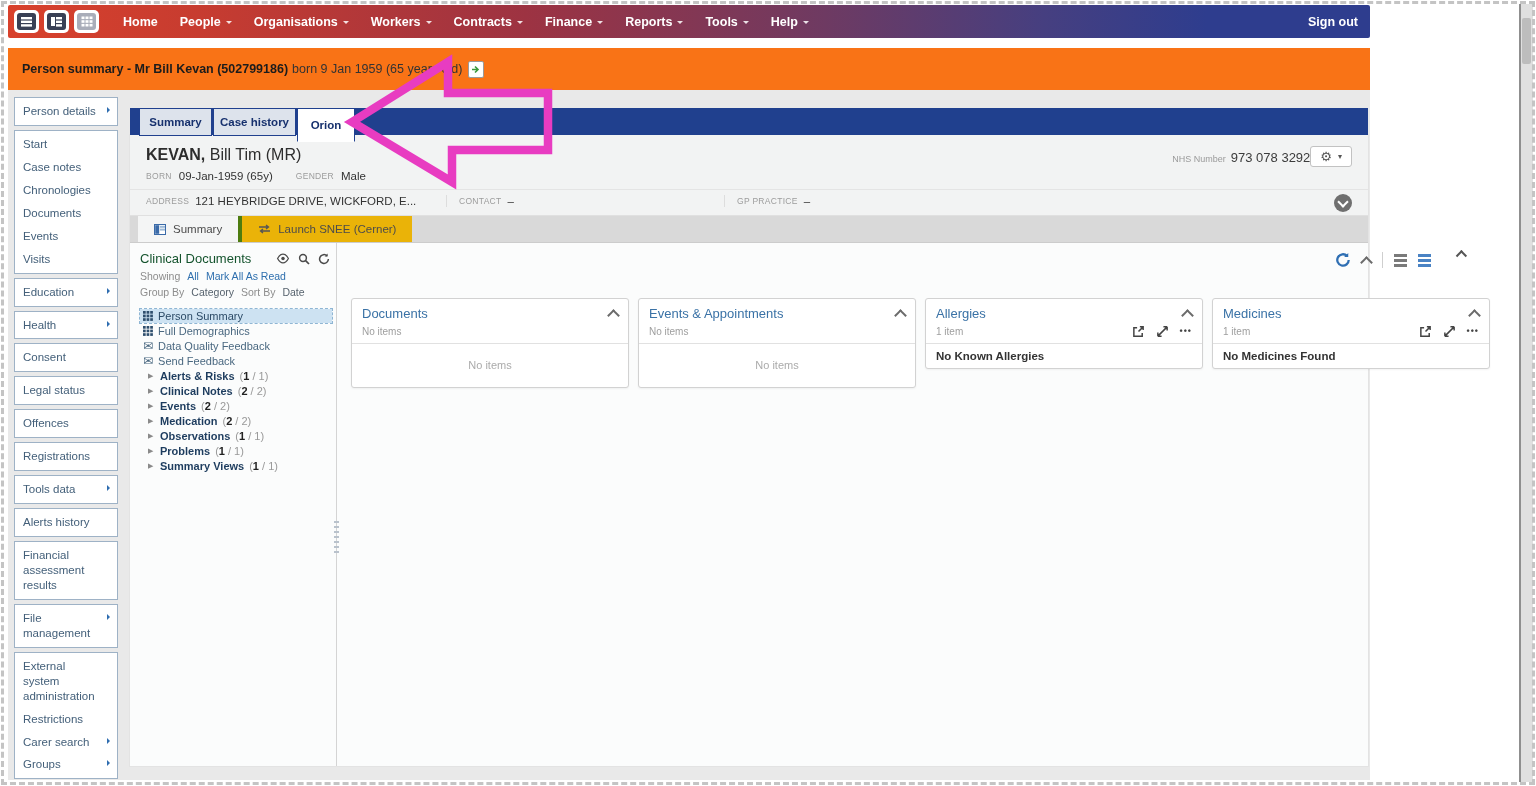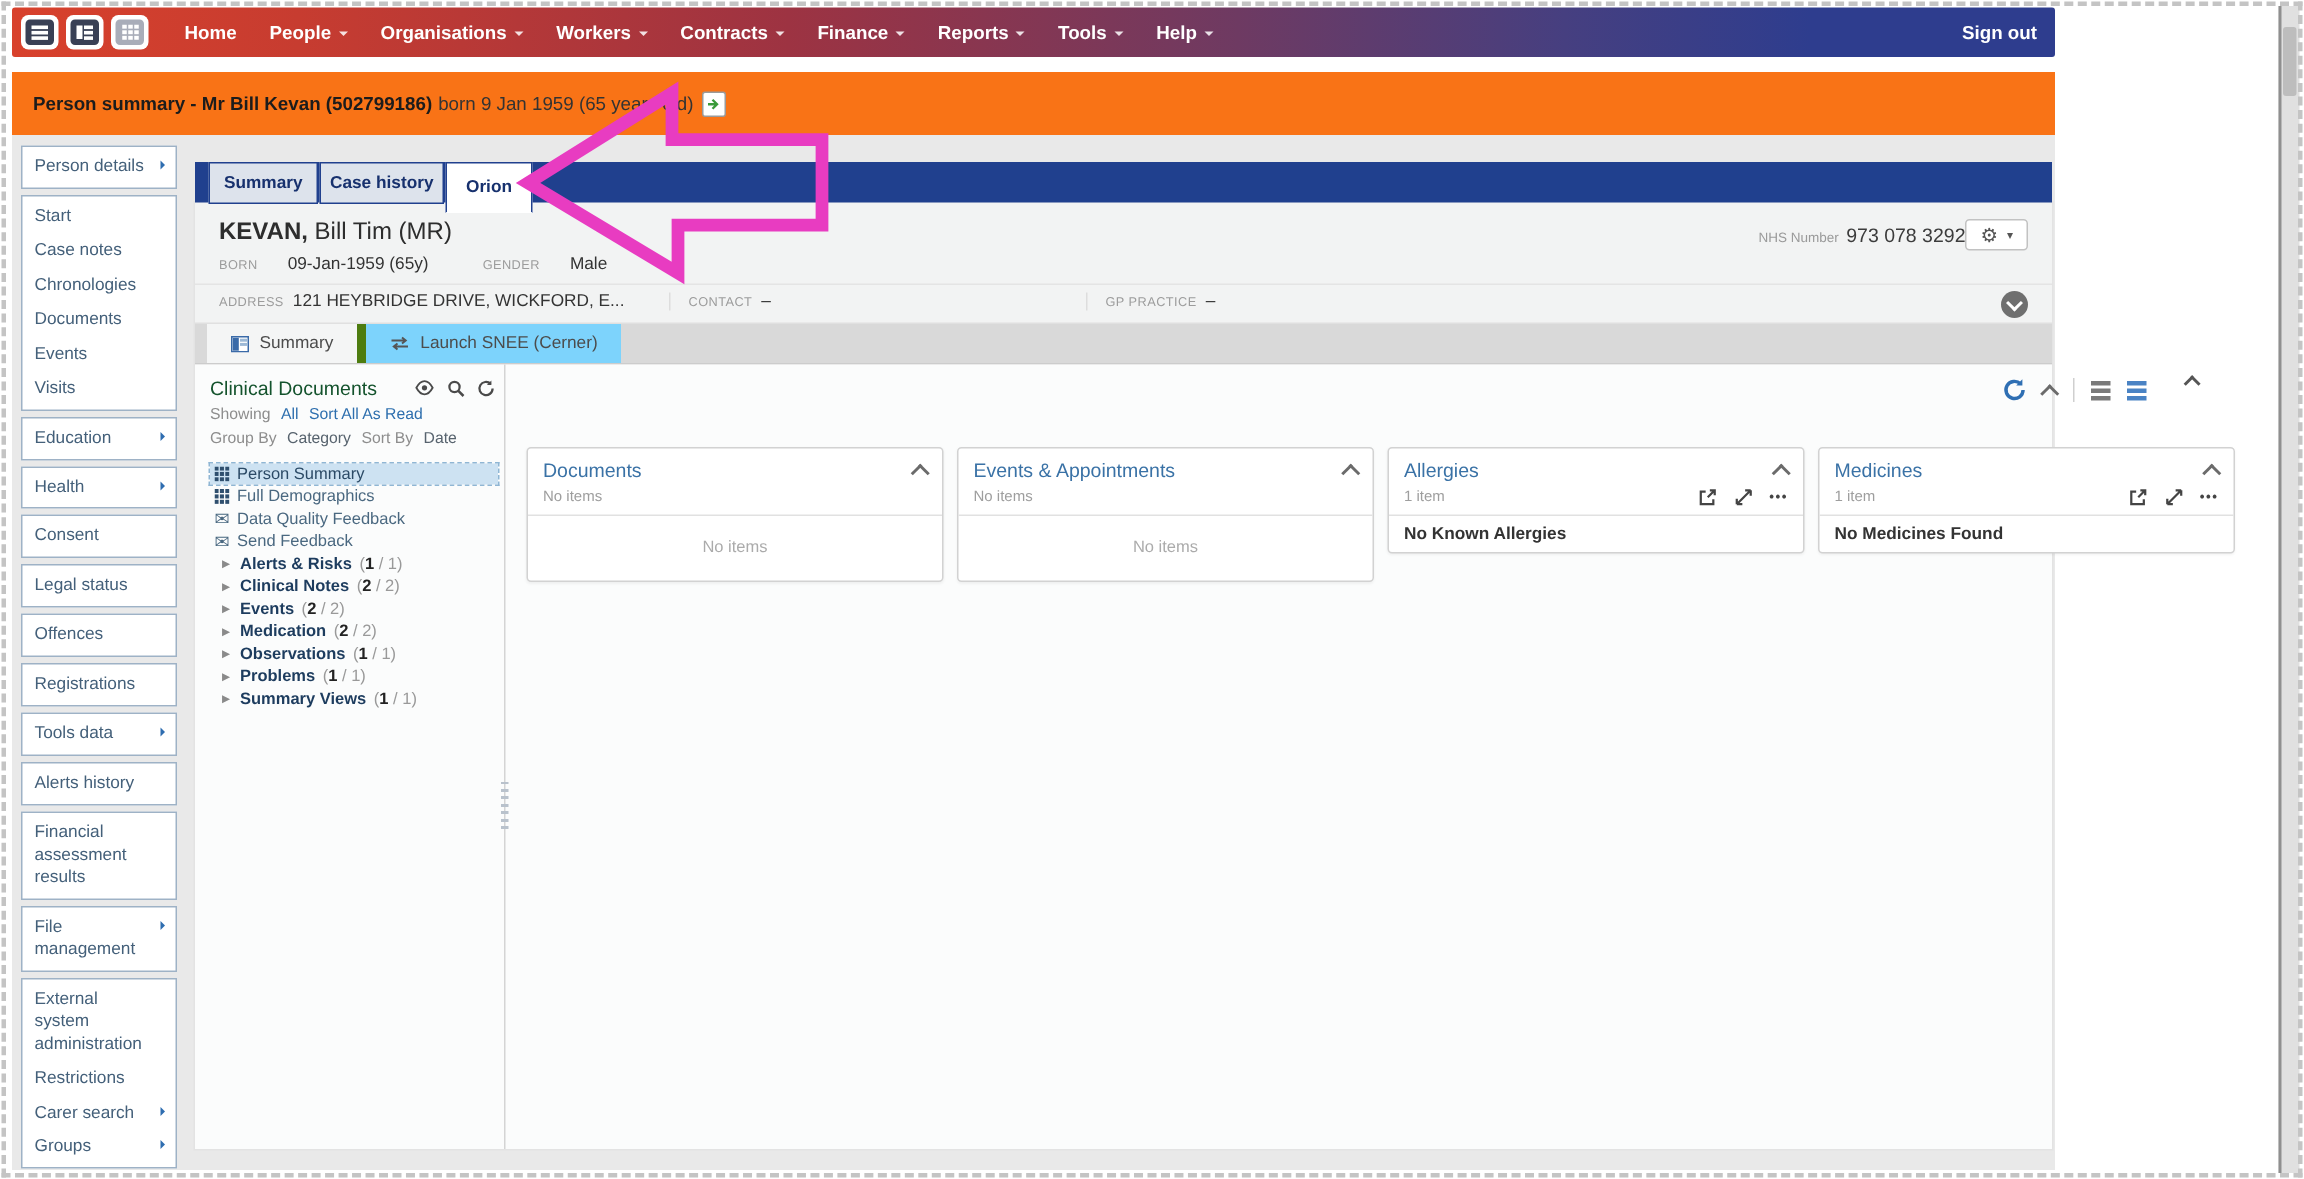--- a/index.html
+++ b/index.html
@@ -59,36 +59,36 @@
   .pbanner{background:#f2f3f3;padding-top:9px;border-bottom:1px solid #e0e0e0;flex:none;}
   .prow1{display:flex;align-items:flex-start;padding:2px 16px 0 16px;}
   .pname{font-size:16px;color:#2d2d2d;}
   .pname b{font-weight:bold;}
   .pright{margin-left:auto;display:flex;align-items:center;}
   .nhslbl{font-size:9px;color:#9a9a9a;margin-right:5px;}
   .nhsval{font-size:13px;color:#3c3c3c;}
   .gearbtn{background:#fff;border:1px solid #c2c2c2;border-radius:3px;padding:3px 9px;display:flex;align-items:center;gap:6px;cursor:pointer;}
   .gearbtn .gear{color:#555;font-size:13px;line-height:1;}
   .gearbtn .dn{color:#555;font-size:8px;}
-  .prow2{padding:3px 16px 0 16px;display:flex;align-items:center;gap:20px;}
+  .prow2{padding:3px 16px 0 16px;display:flex;align-items:center;gap:7px;}
   .plbl{font-size:8.5px;color:#9c9c9c;letter-spacing:.3px;}
   .pval{font-size:11.5px;color:#333;margin-right:16px;}
   .prow3{border-top:1px solid #e4e4e4;margin-top:7px;padding:5px 16px 8px 16px;display:flex;align-items:center;position:relative;}
   .pcol{display:flex;align-items:center;gap:6px;}
   .pcol.addr{width:300px;border-right:1px solid #ddd;}
   .pcol.contact{padding-left:12px;width:265px;}
   .pcol.gp{padding-left:12px;border-left:1px solid #ddd;}
   .circlechev{position:absolute;right:16px;top:4px;width:18px;height:18px;border-radius:50%;background:#6f6f6f;display:flex;align-items:center;justify-content:center;cursor:pointer;}
   .circlechev .c{width:6px;height:6px;border-right:2px solid #fff;border-bottom:2px solid #fff;transform:rotate(45deg);margin-top:-3px;}
 
   
   .subtabs{height:26px;background:#d9d9d9;display:flex;align-items:stretch;padding-left:8px;border-bottom:1px solid #cccccc;flex:none;}
   .stab{display:flex;align-items:center;gap:7px;padding:0 16px;font-size:11.5px;color:#4c4c4c;cursor:pointer;}
   .stab.active{background:#f4f5f5;}
-  .stab.grey{background:#7dd3fc;border-left:6px solid #4d7c0f;}
+  .stab.grey{background:#eab308;border-left:4px solid #4d7c0f;}
 
   
   .content{flex:1;display:flex;background:#fbfcfc;}
   .cdocs{width:192px;flex:none;padding:8px 4px 0 10px;}
   .cdtitle{display:flex;align-items:center;color:#14532d;font-size:13px;}
   .cdicons{margin-left:auto;display:flex;gap:8px;align-items:center;margin-right:2px;}
   .cdicons svg{cursor:pointer;}
   .cdrow{font-size:10.5px;color:#8d8d8d;margin-top:4px;display:flex;gap:7px;white-space:nowrap;}
   .lnk{color:#2e6fae;cursor:pointer;}
   .dval{color:#57636e;cursor:pointer;}
@@ -358,21 +358,21 @@
                   </svg>
                 <svg width="12" height="12" viewBox="0 0 12 12">
                     <path d="M10.4 6a4.4 4.4 0 1 1-1.3-3.1" fill="none" stroke="#4a4a4a" stroke-width="1.5"></path>
                     <path d="M9.6 0.6v3h-3z" fill="#4a4a4a"></path>
                   </svg>
               </span>
             </div>
             <div class="cdrow">
               <span>Showing</span>
               <span class="lnk">All</span>
-              <span class="lnk">Sort All As Read</span>
+              <span class="lnk">Mark All As Read</span>
             </div>
             <div class="cdrow">
               <span>Group By</span>
               <span class="dval">Category</span>
               <span>Sort By</span>
               <span class="dval">Date</span>
             </div>
 
             <div class="tree">
               <div class="titem selected">

